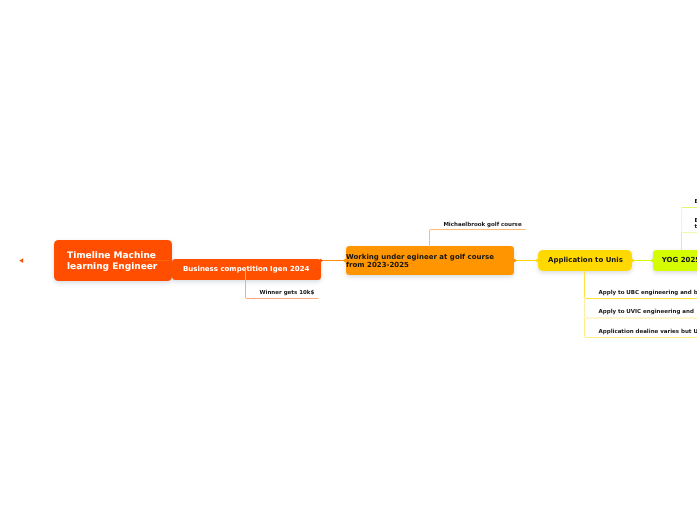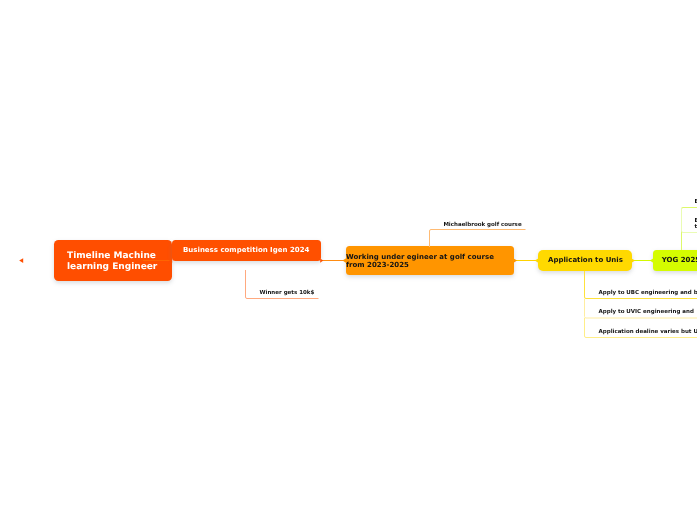--- a/index.html
+++ b/index.html
@@ -9,21 +9,21 @@
   #canvas{position:relative;width:697px;height:520px;overflow:hidden;background:#fff;}
   svg#wires{position:absolute;left:0;top:0;width:697px;height:520px;overflow:visible;z-index:3;}
   .node{position:absolute;box-sizing:border-box;display:flex;align-items:center;
         font-weight:bold;white-space:pre;box-shadow:0 2px 4px rgba(120,130,140,0.28);}
   .node .txt{display:block;}
   .leaf{position:absolute;font-weight:bold;white-space:pre;color:#141414;
         font-size:5.5px;line-height:6px;}
   #n-root{left:23px;top:240px;width:118px;height:41px;background:#ff4e00;color:#ffffff;
           font-size:9px;line-height:11px;border-radius:4.5px;padding-left:13px;
           align-items:flex-start;padding-top:11px;margin-left:31px;}
-  #n-business{left:172px;top:240px;width:149px;height:21px;background:#ff5000;color:#ffffff;
+  #n-business{left:172px;top:259px;width:149px;height:21px;background:#ff5000;color:#ffffff;
           font-size:7px;line-height:9px;border-radius:3.5px;padding-left:11px;}
   #n-golf{left:346px;top:246px;width:167.5px;height:29px;background:#ff9500;color:#141414;
           font-size:7px;line-height:8px;border-radius:3.5px;padding-left:0;
           align-items:flex-start;padding-top:7px;}
   #n-unis{left:538px;top:250px;width:94px;height:21px;background:#ffd900;color:#141414;
           font-size:7px;line-height:9px;border-radius:5px;padding-left:10px;}
   #n-yog{left:653px;top:250px;width:56px;height:21px;background:#d5fc00;color:#141414;
           font-size:7px;line-height:9px;border-radius:3.5px;padding-left:8.8px;}
   #l-winner{left:259.5px;top:290px;}
   #l-michaelbrook{left:443.4px;top:222px;}

